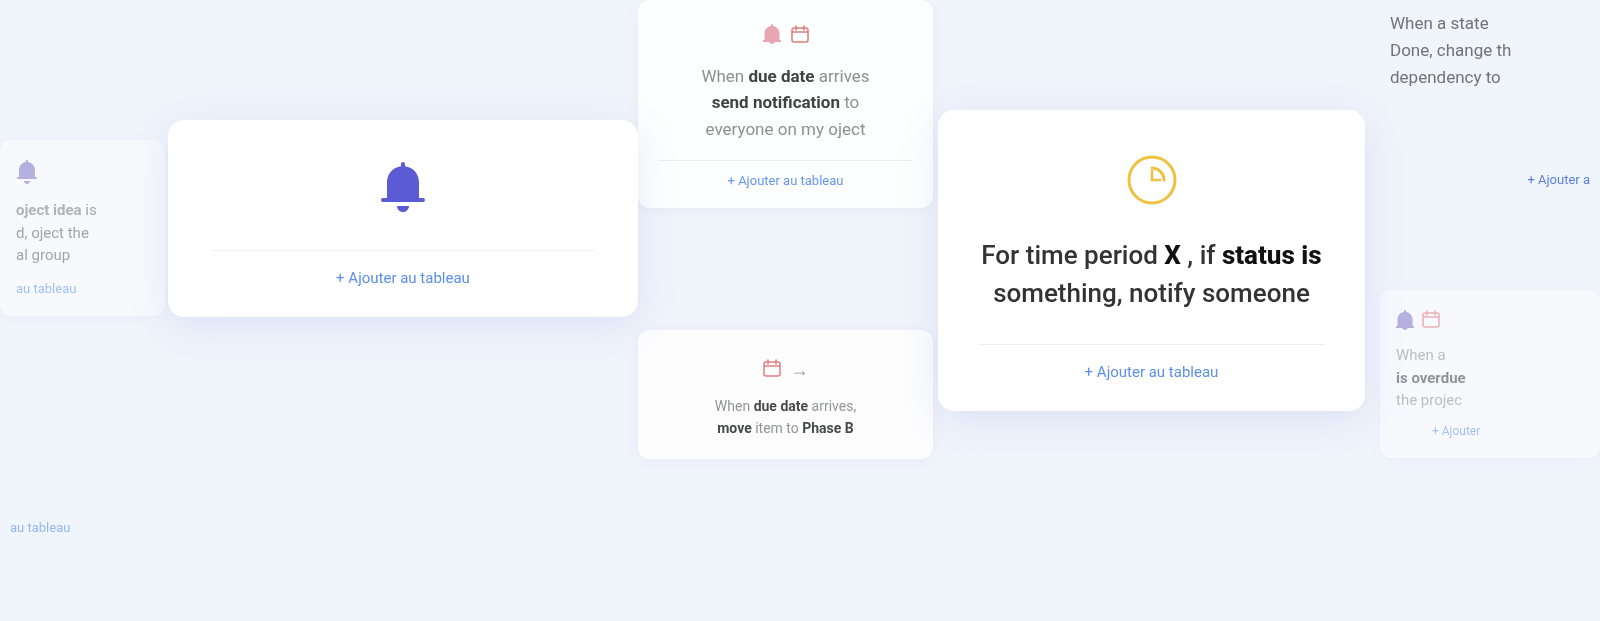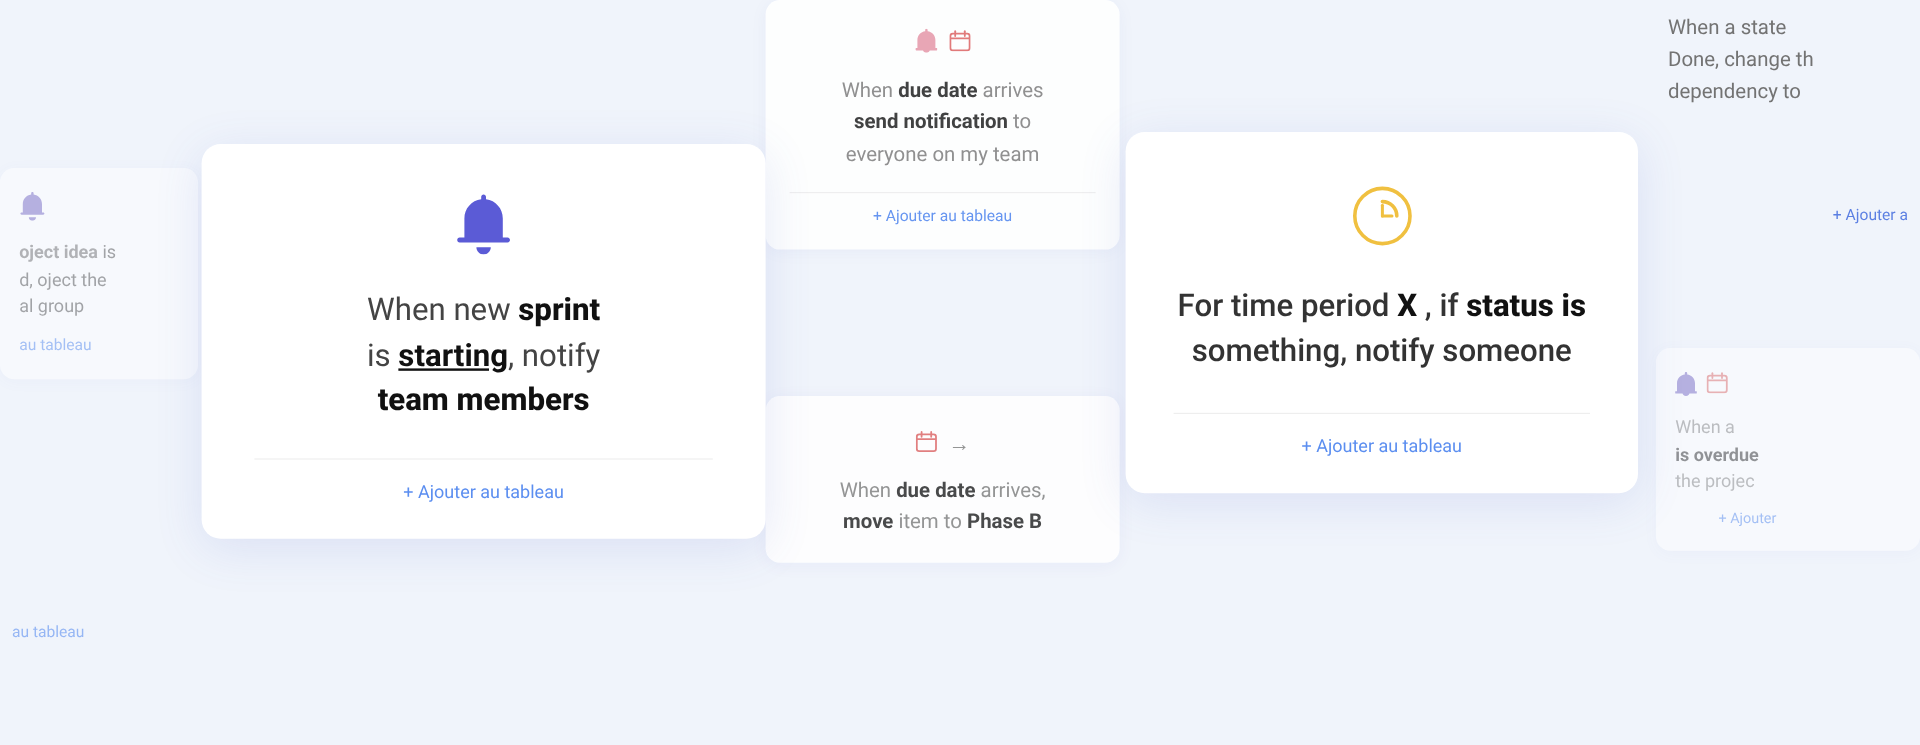--- a/index.html
+++ b/index.html
@@ -203,21 +203,21 @@
       color: #e07070;
       font-size: 20px;
     }
 
     .center-bottom-card .arrow-icon {
       color: #888;
       font-size: 18px;
     }
 
     .center-bottom-card .card-text {
-      font-size: 17px;
+      font-size: 14px;
       color: #888;
       line-height: 1.55;
       text-align: center;
     }
 
     .center-bottom-card .card-text strong {
       color: #333;
       font-weight: 700;
     }
 
@@ -372,25 +372,20 @@
     </div>
     <div class="add-link">au tableau</div>
   </div>
 
   <div class="main-card-sprint">
     <span class="bell-icon">
       <svg width="48" height="52" viewBox="0 0 48 52" fill="none">
         <path d="M24 2C25.105 2 26 2.895 26 4V6.14C34.11 7.11 40 14.05 40 22V38H44C45.105 38 46 38.895 46 40C46 41.105 45.105 42 44 42H4C2.895 42 2 41.105 2 40C2 38.895 2.895 38 4 38H8V22C8 14.05 13.89 7.11 22 6.14V4C22 2.895 22.895 2 24 2ZM24 52C20.686 52 18 49.314 18 46H30C30 49.314 27.314 52 24 52Z" fill="#5b5bd6"></path>
       </svg>
     </span>
-    <div class="card-text">
-      <span>When new </span><strong>sprint</strong><br>
-      <span> is </span><u>starting</u><span>, notify</span><br>
-      <strong>team members</strong>
-    </div>
     <hr class="divider">
     <a class="add-link">+ Ajouter au tableau</a>
   </div>
 
   <div class="center-top-card">
     <div class="icons-row">
       <span class="bell-icon-sm">
         <svg width="18" height="20" viewBox="0 0 18 20" fill="none">
           <path d="M9 0C9.552 0 10 0.448 10 1V2.07C13.645 2.466 16.5 5.57 16.5 9.375V16H17.5C18.052 16 18.5 16.448 18.5 17C18.5 17.552 18.052 18 17.5 18H0.5C-0.052 18 -0.5 17.552 -0.5 17C-0.5 16.448 -0.052 16 0.5 16H1.5V9.375C1.5 5.57 4.355 2.466 8 2.07V1C8 0.448 8.448 0 9 0ZM9 20C7.343 20 6 18.657 6 17H12C12 18.657 10.657 20 9 20Z" fill="#e8a0b0"></path>
         </svg>
@@ -400,21 +395,21 @@
           <rect x="1" y="3" width="16" height="14" rx="2" stroke="#e07070" stroke-width="1.5" fill="none"></rect>
           <line x1="1" y1="7" x2="17" y2="7" stroke="#e07070" stroke-width="1.5"></line>
           <line x1="5" y1="1" x2="5" y2="5" stroke="#e07070" stroke-width="1.5" stroke-linecap="round"></line>
           <line x1="13" y1="1" x2="13" y2="5" stroke="#e07070" stroke-width="1.5" stroke-linecap="round"></line>
         </svg>
       </span>
     </div>
     <div class="card-text">
       <span>When </span><strong>due date</strong><span> arrives</span><br>
       <strong>send notification</strong><span> to</span><br>
-      <span>everyone on my team</span>
+      <span>everyone on my oject</span>
     </div>
     <hr class="divider">
     <a class="add-link">+ Ajouter au tableau</a>
   </div>
 
   <div class="center-bottom-card">
     <div class="icons-row">
       <span class="calendar-icon-sm">
         <svg width="18" height="18" viewBox="0 0 18 18" fill="none">
           <rect x="1" y="3" width="16" height="14" rx="2" stroke="#e07070" stroke-width="1.5" fill="none"></rect>

